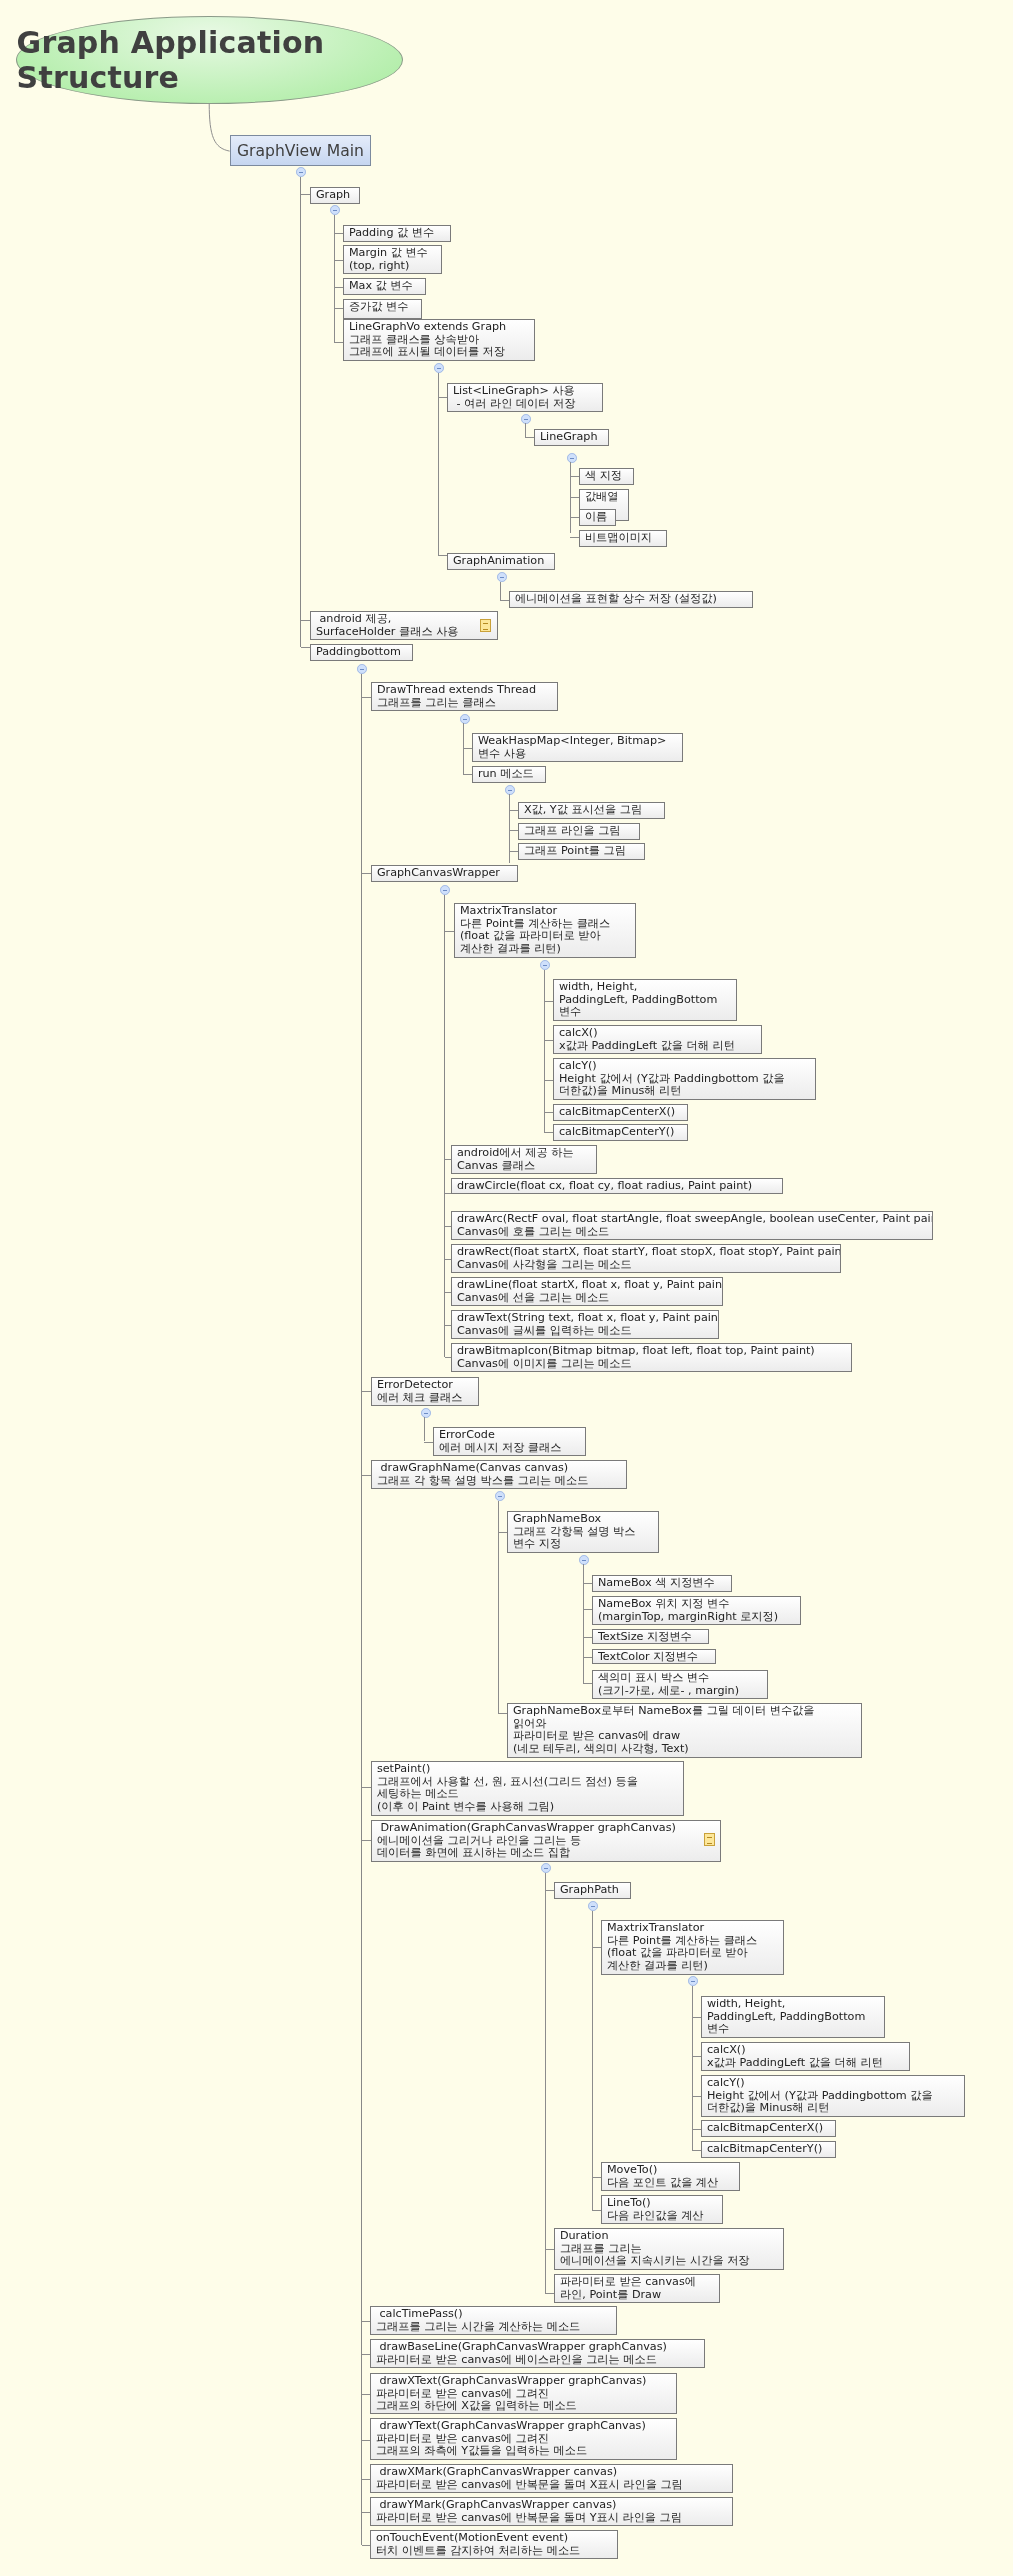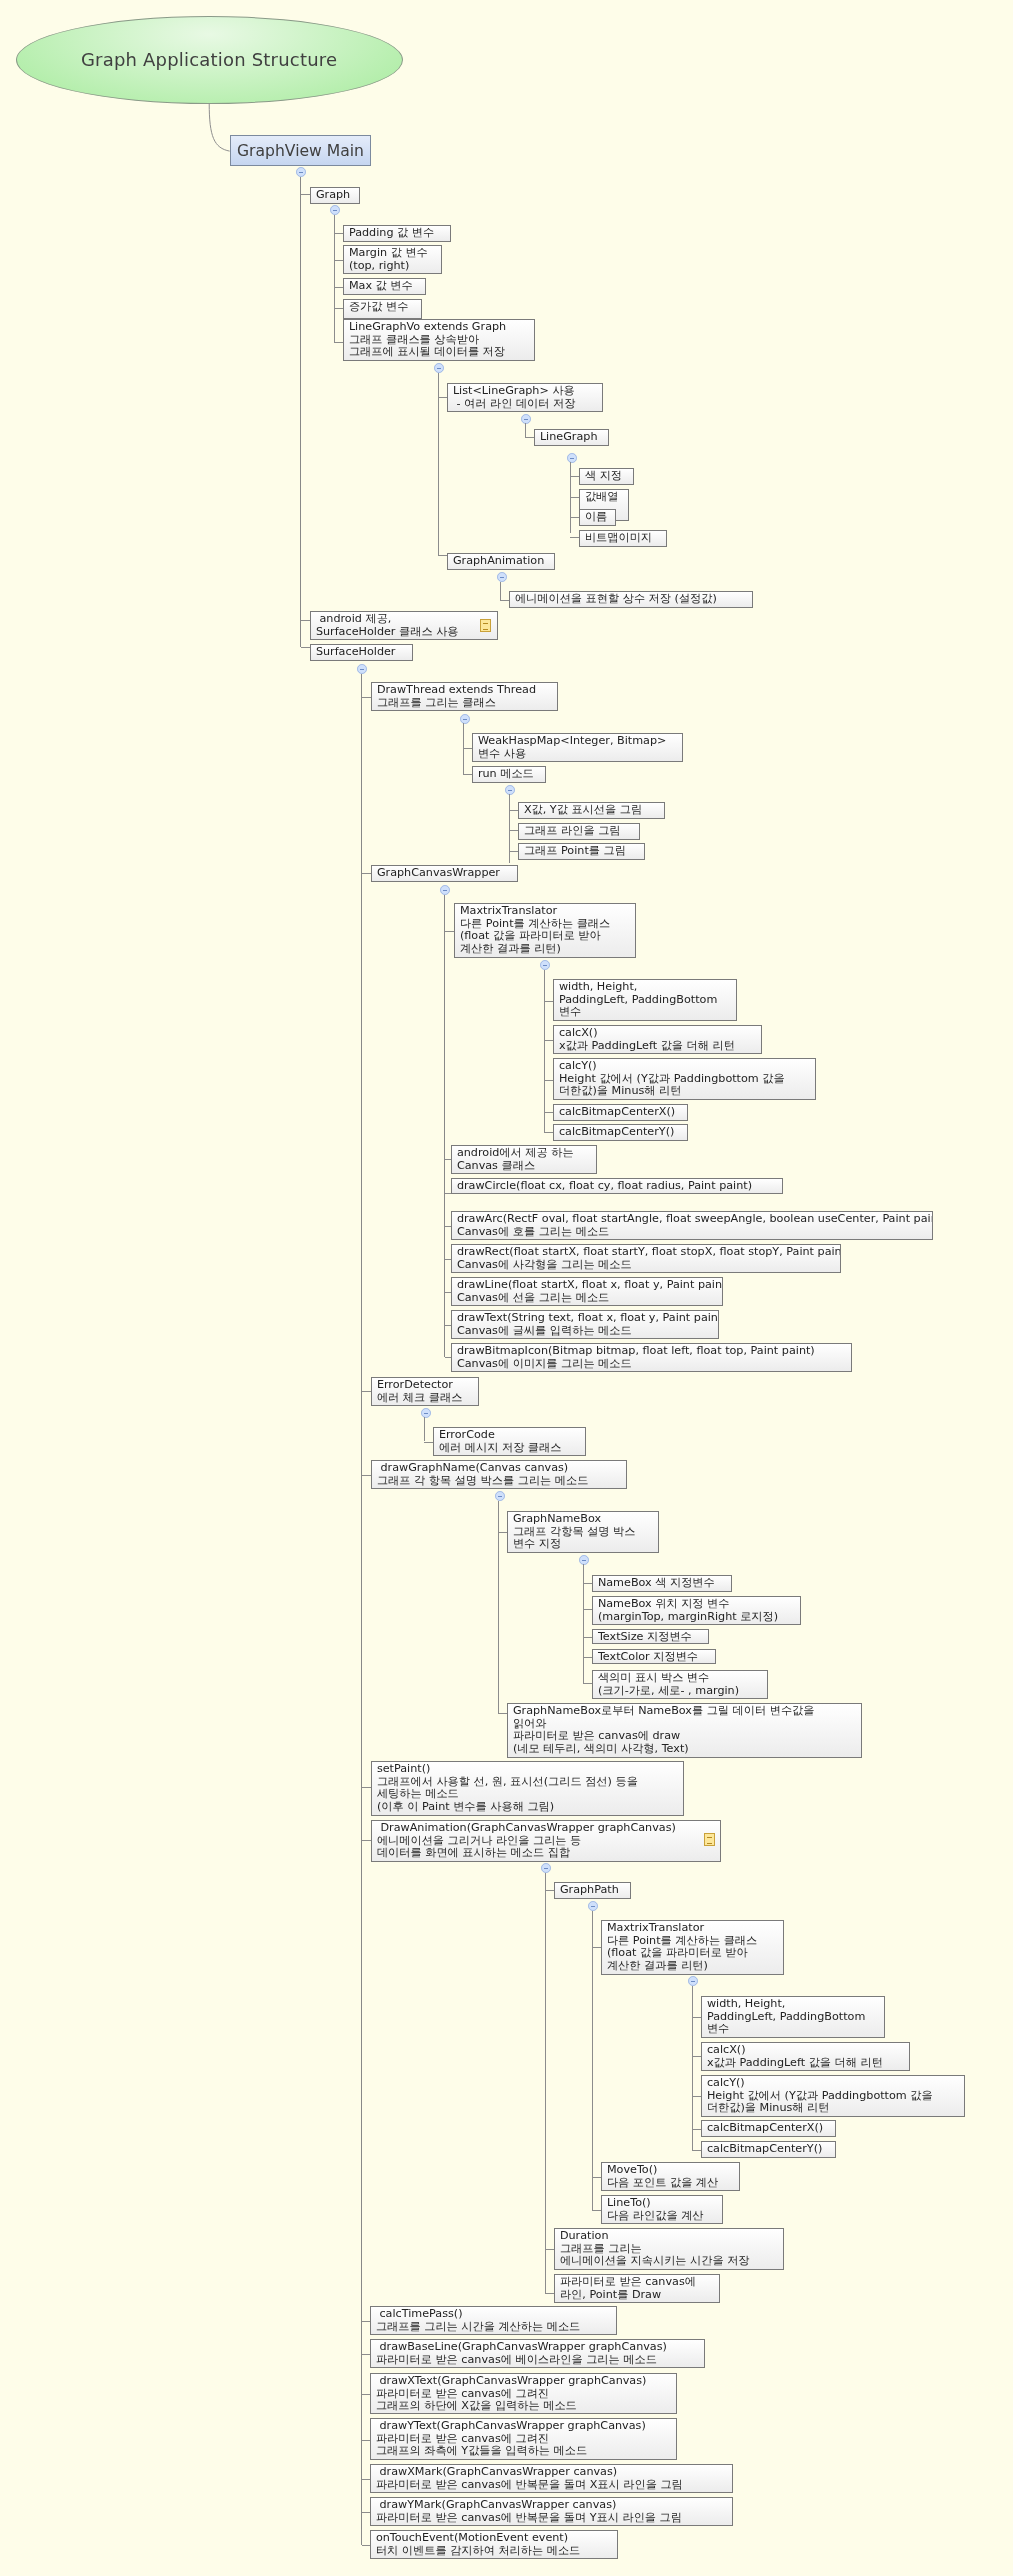--- a/index.html
+++ b/index.html
@@ -10,21 +10,21 @@
     overflow: hidden;
   }
   .root {
     position: absolute; left: 15.6px; top: 15.6px; width: 387px; height: 88px;
     border-radius: 50%;
     background: radial-gradient(ellipse at 50% 20%, #e8f9e4 0%, #c7f2c0 50%, #a6eb9c 100%);
     border: 1px solid #8a9a88;
     display: flex; align-items: center; justify-content: center;
     box-sizing: border-box;
   }
-  .root span { font-weight: normal; font-size: 18px; color: #404040; letter-spacing: 0.2px; }
+  .root span { font-weight: bold; font-size: 30px; color: #404040; letter-spacing: 0.2px; }
   .main {
     position: absolute; left: 230px; top: 135px; width: 141px; height: 31px;
     background: linear-gradient(#e4ecfa, #c6d6f0);
     border: 1px solid #7c8a9e; box-sizing: border-box;
     display: flex; align-items: center; justify-content: center;
     font-size: 15.6px; color: #404040;
   }
   .node {
     position: absolute; box-sizing: border-box;
     background: linear-gradient(#ffffff, #ececec);
@@ -116,21 +116,21 @@
 <div class="node" style="left:447px;top:553px;width:108px;height:16.6px">GraphAnimation</div>
 <div class="toggle" style="left:497px;top:572px"></div>
 <div class="vline" style="left:500px;top:582px;height:17.5px"></div>
 <div class="hline" style="left:500px;top:600px;width:8.8px"></div>
 <div class="node" style="left:509px;top:591px;width:244px;height:16.6px">에니메이션을 표현할 상수 저장 (설정값)</div>
 
 <div class="node" style="left:310px;top:611px;width:188px;height:29px"> android 제공,
 SurfaceHolder 클래스 사용</div>
 <div class="note-icon" style="left:480px;top:619px"></div>
 
-<div class="node" style="left:310px;top:644px;width:103px;height:16.6px">SurfaceHolder</div>
+<div class="node" style="left:310px;top:644px;width:103px;height:16.6px">Paddingbottom</div>
 <div class="toggle" style="left:357px;top:664px"></div>
 <div class="vline thick" style="left:361px;top:674px;height:1858px"></div>
 
 <div class="hline" style="left:362px;top:697px;width:8.8px"></div>
 <div class="node" style="left:371px;top:682px;width:187px;height:29px">DrawThread extends Thread
 그래프를 그리는 클래스</div>
 <div class="toggle" style="left:460px;top:714px"></div>
 <div class="vline" style="left:463px;top:723px;height:51px"></div>
 <div class="hline" style="left:463px;top:748px;width:8.8px"></div>
 <div class="hline" style="left:463px;top:774px;width:8.8px"></div>

